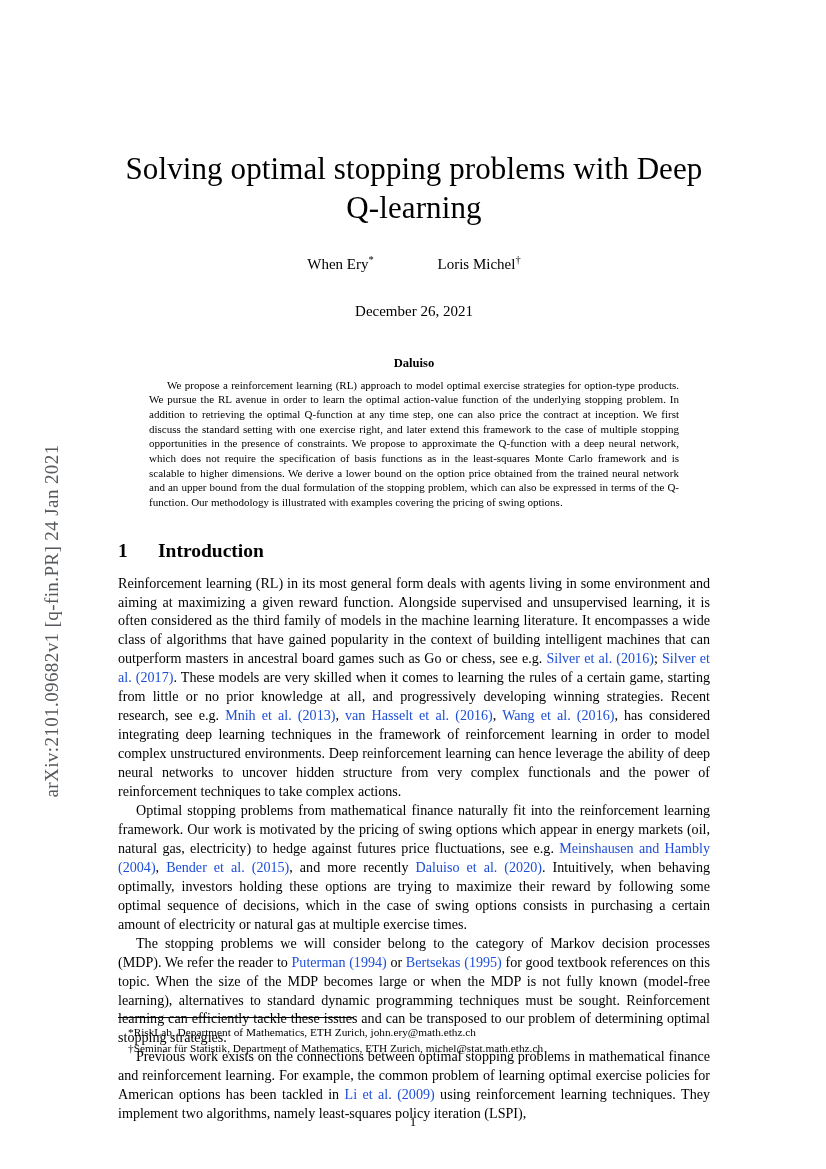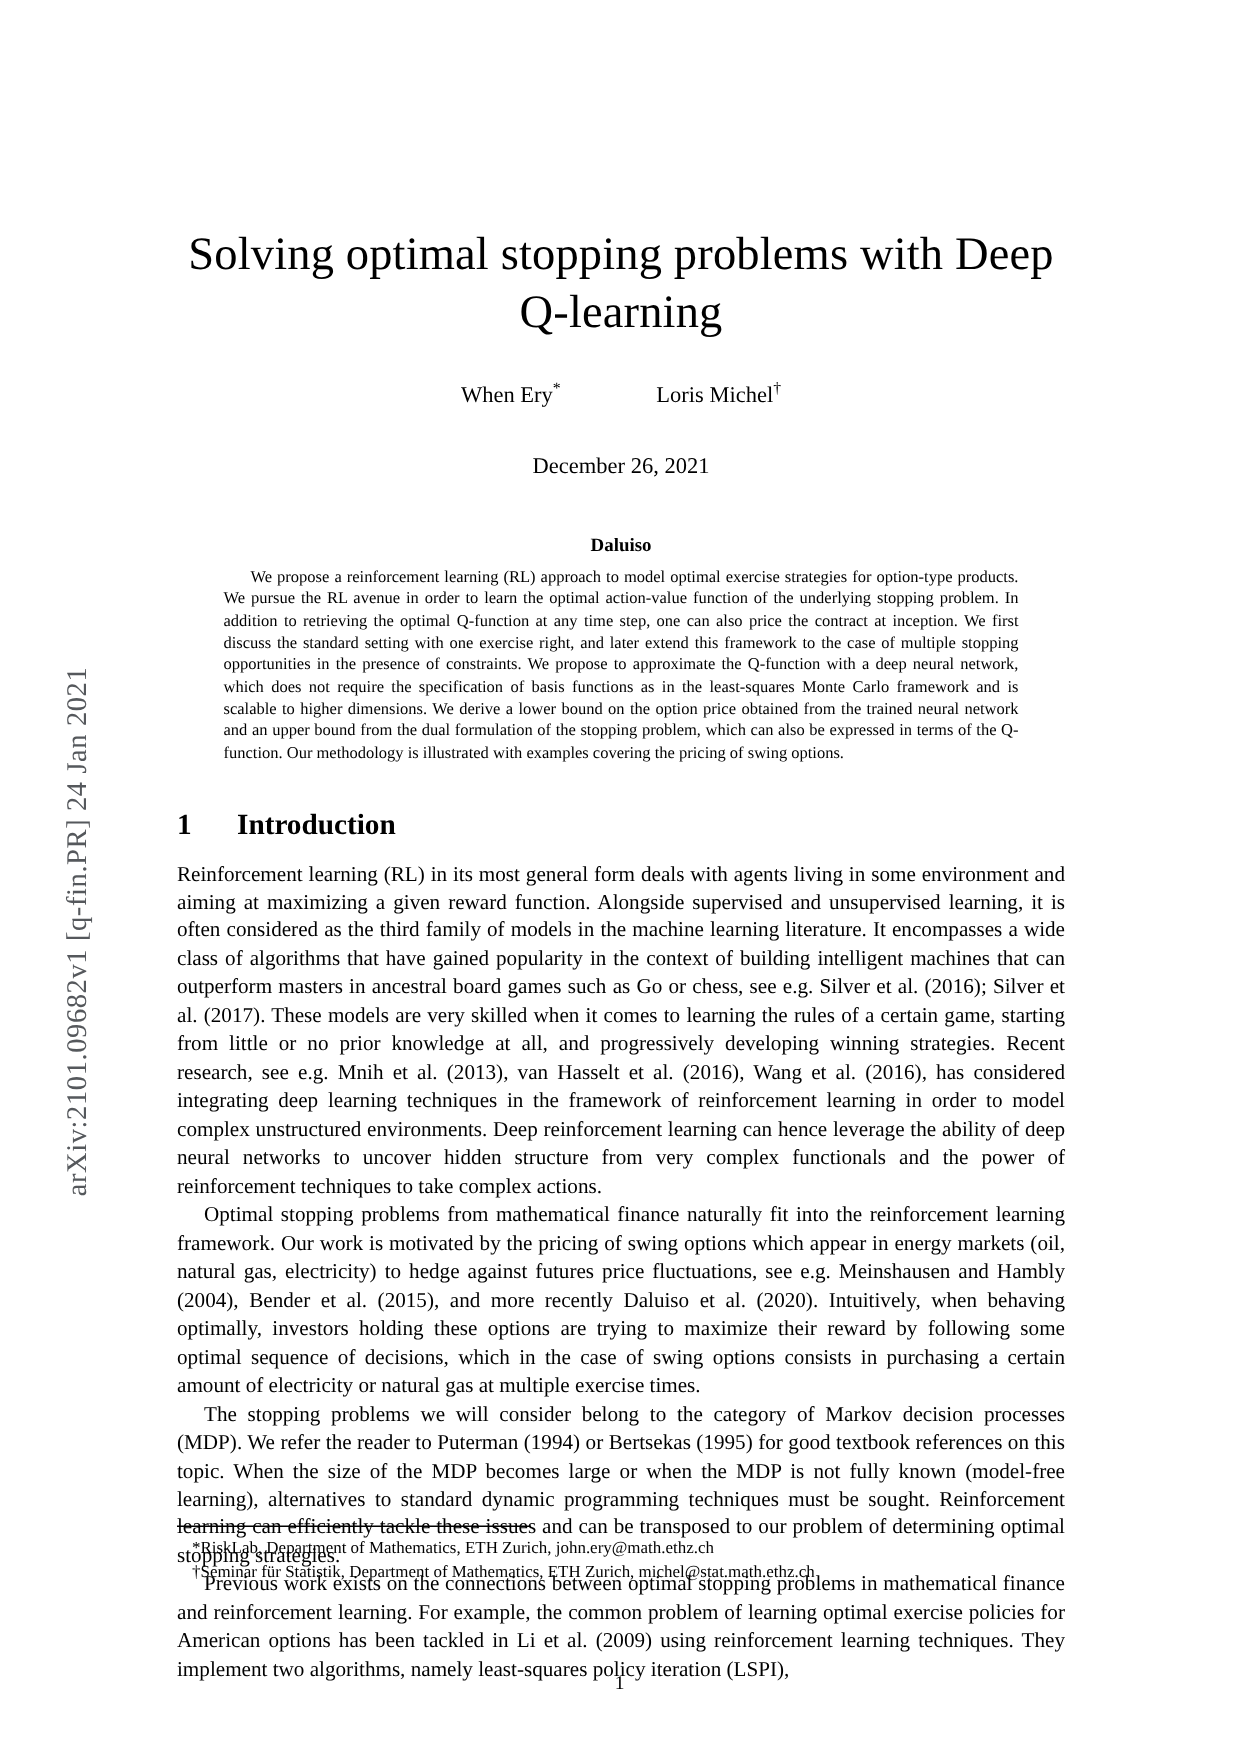--- a/index.html
+++ b/index.html
@@ -106,21 +106,21 @@
     text-align: justify;
     margin: 0;
     text-indent: 0;
     hyphens: auto;
   }
   p.body + p.body {
     text-indent: 18px;
   }
 
   .cite {
-    color: #000000;
+    color: #1d4ed8;
   }
 
   .footnote-rule {
     position: absolute;
     left: 118px;
     top: 1017px;
     width: 236px;
     height: 0;
     border-top: 0.8px solid #000;
   }

